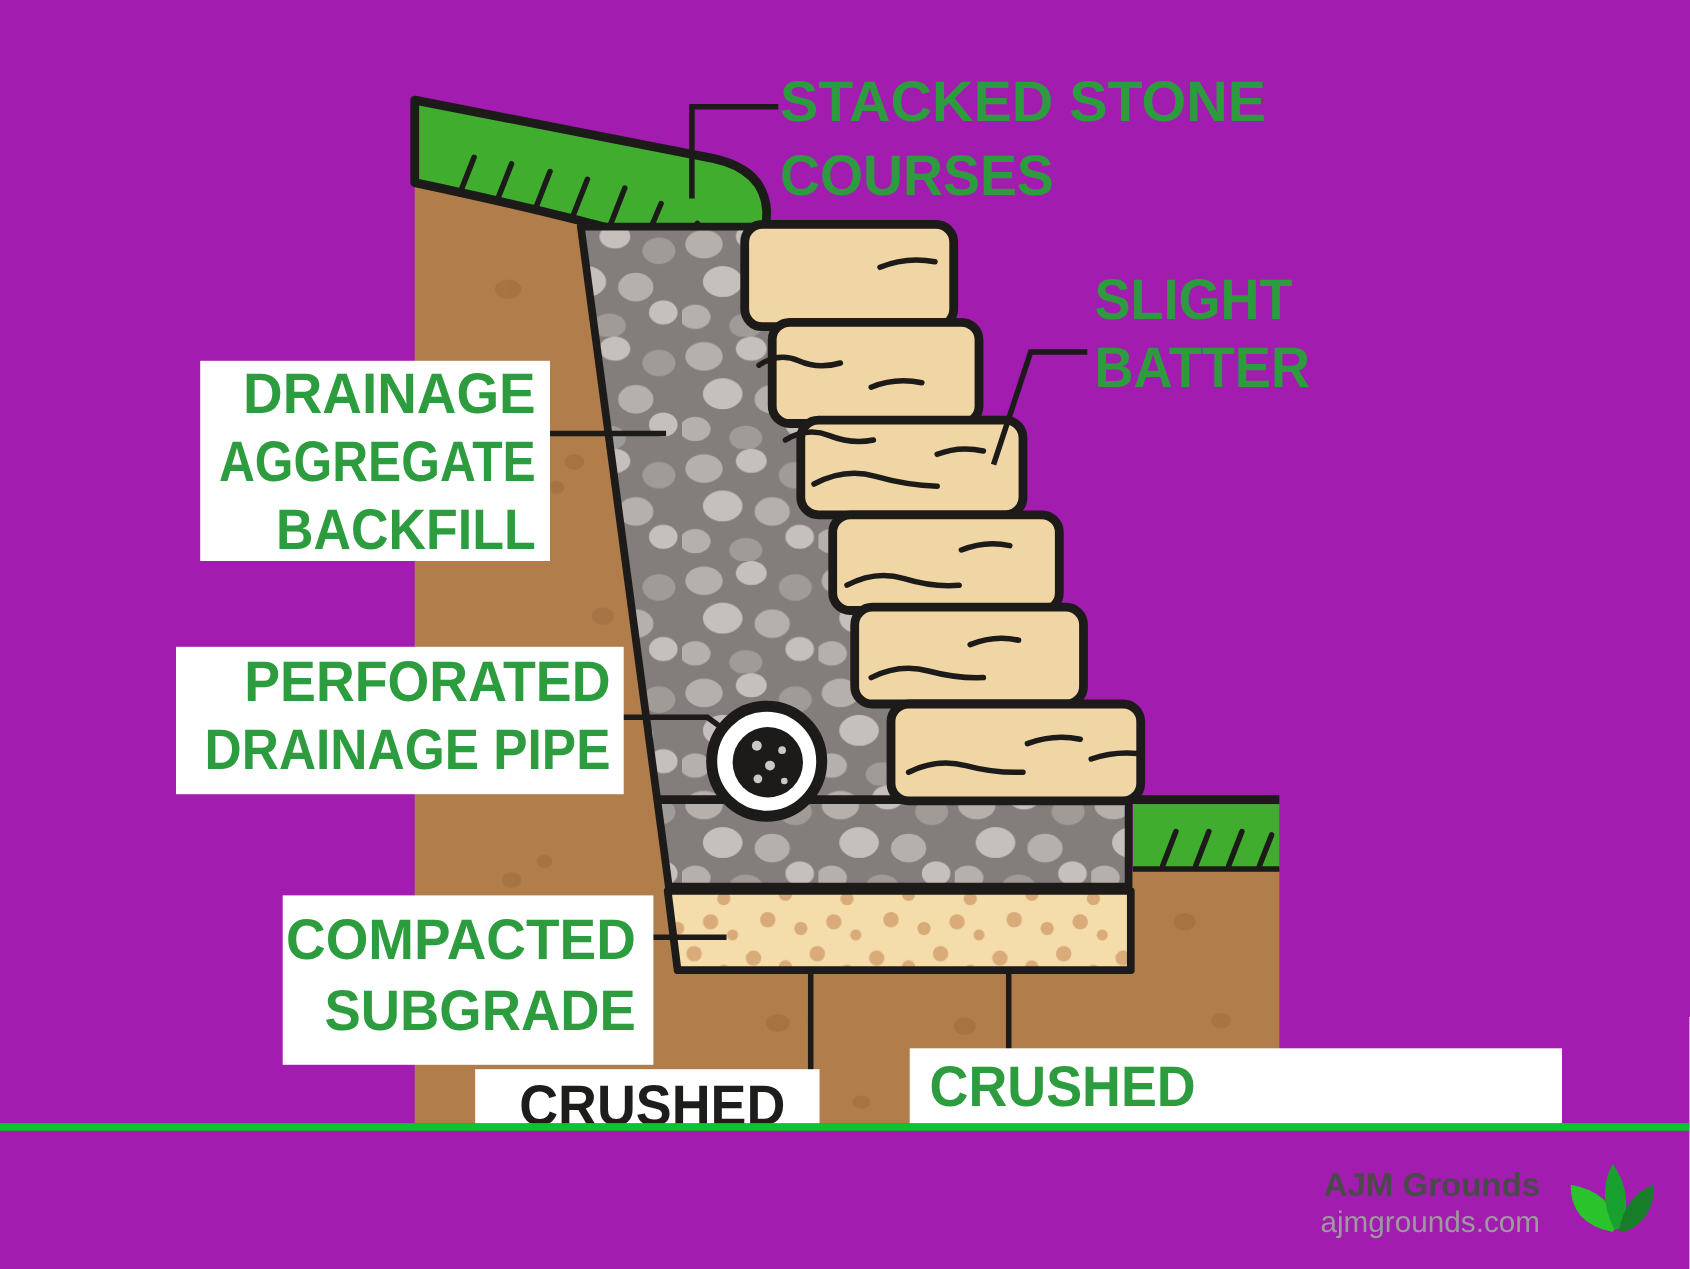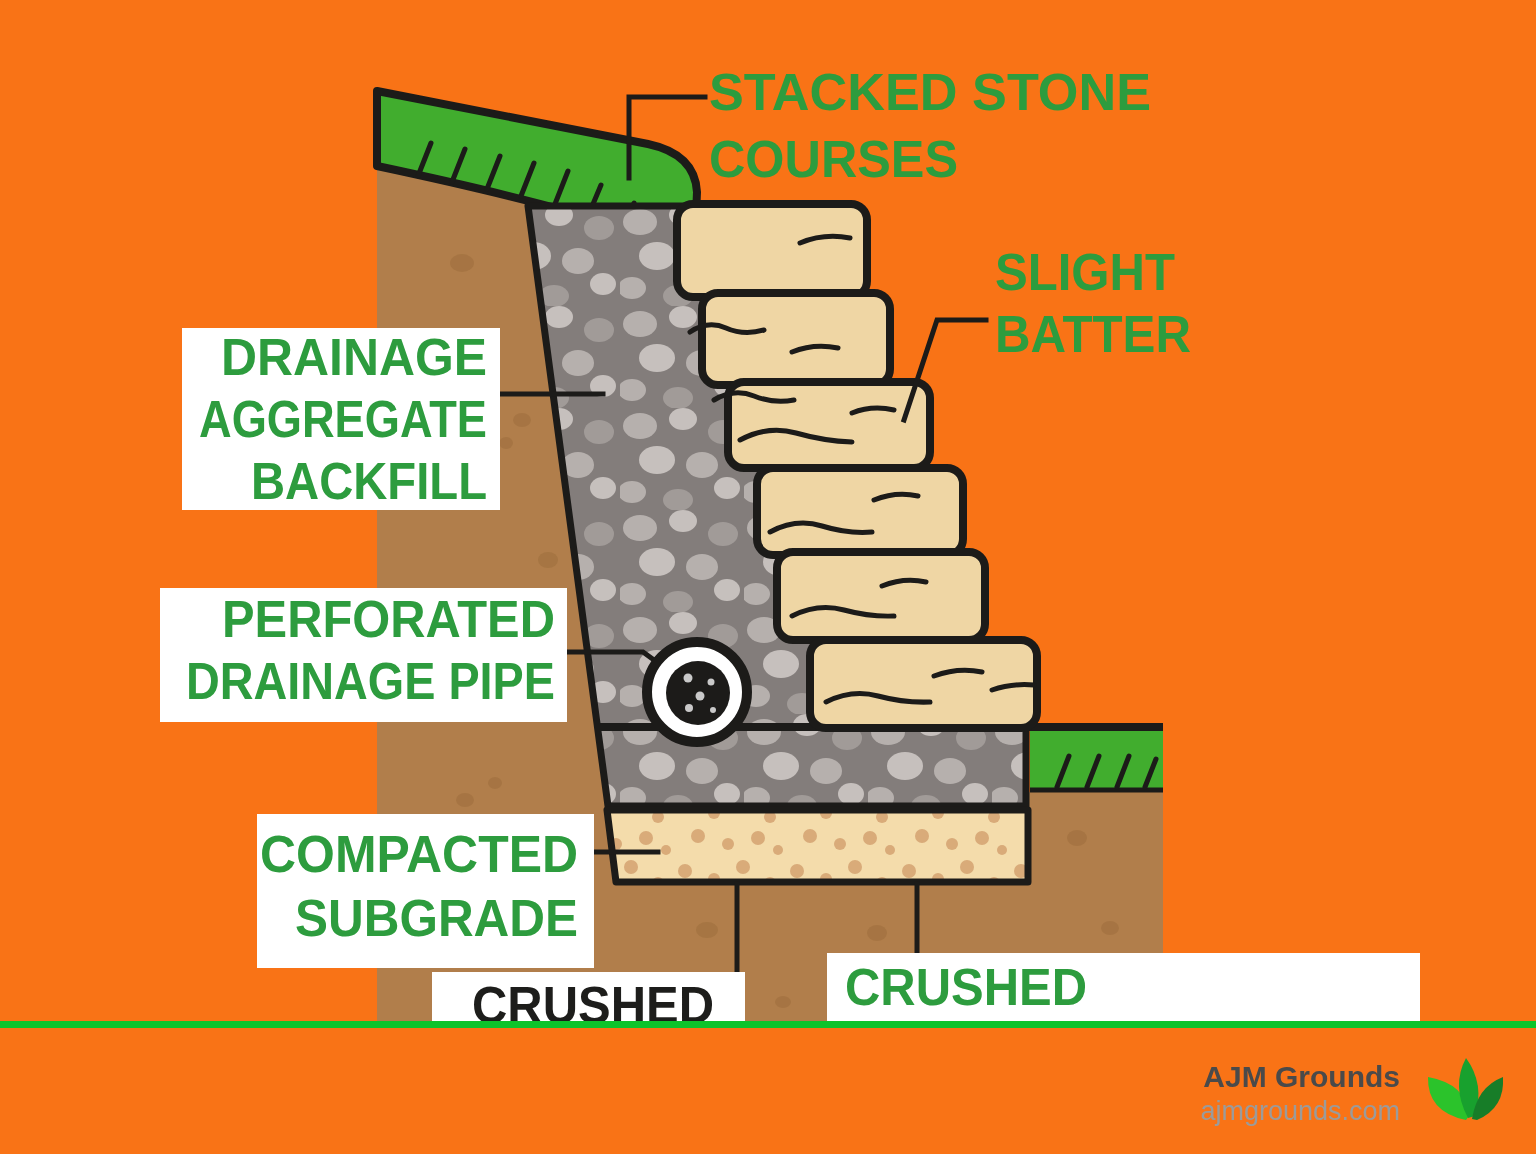--- a/index.html
+++ b/index.html
@@ -1,16 +1,16 @@
 <!DOCTYPE html>
 <html style="--label-green: #2D9C3E; --text-dark: #1D1D1B; --grass-green: #41AD2E; --soil-brown: #B17E4B; --soil-spot: #9F6F3E; --gravel-bg: #837D7B; --pebble-mid: #B6B0AD; --pebble-light: #C6C0BD; --pebble-dark: #A19B98; --stone-tan: #EFD6A4; --subgrade-tan: #F4DCAB; --subgrade-dot: #D9AB79; --outline-black: #1C1B19; --footer-line-green: #0CC42B; --brand-gray: #4A4A4A; --site-gray: #9B9B9B; --leaf-light: #2BC32B; --leaf-mid: #18A12E; --leaf-dark: #177D28;"><head>
 <meta charset="utf-8">
 <style>
   html,body{margin:0;padding:0;background:#ffffff;}
-  .stage{position:relative;width:1536px;height:1154px;background:#f97316;overflow:hidden;
+  .stage{position:relative;width:1536px;height:1154px;background:#a21caf;overflow:hidden;
          font-family:"Liberation Sans", sans-serif;}
   svg{display:block}
   .lbl{font-family:"Liberation Sans", sans-serif;font-weight:bold;}
   .lbl-green{fill:var(--label-green,#2D9C3E);}
   .lbl-dark{fill:var(--text-dark,#1D1D1B);}
   .brand{font-family:"Liberation Sans", sans-serif;font-weight:bold;fill:var(--brand-gray,#4A4A4A);}
   .site{font-family:"Liberation Sans", sans-serif;fill:var(--site-gray,#9B9B9B);}
   .outline{stroke:var(--outline-black,#1C1B19);}
   .crack{stroke:var(--outline-black,#1C1B19);stroke-width:5;fill:none;stroke-linecap:round;}
   .leader{stroke:var(--outline-black,#1C1B19);stroke-width:5;fill:none;stroke-linecap:square;}

